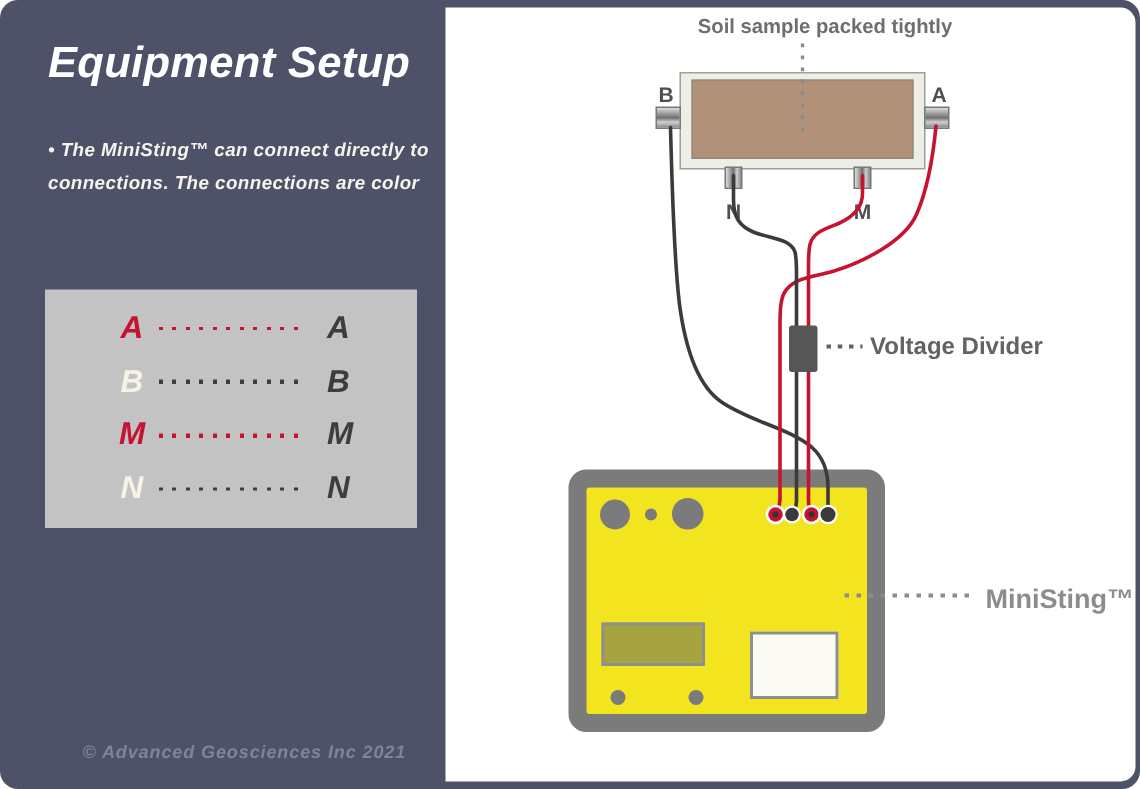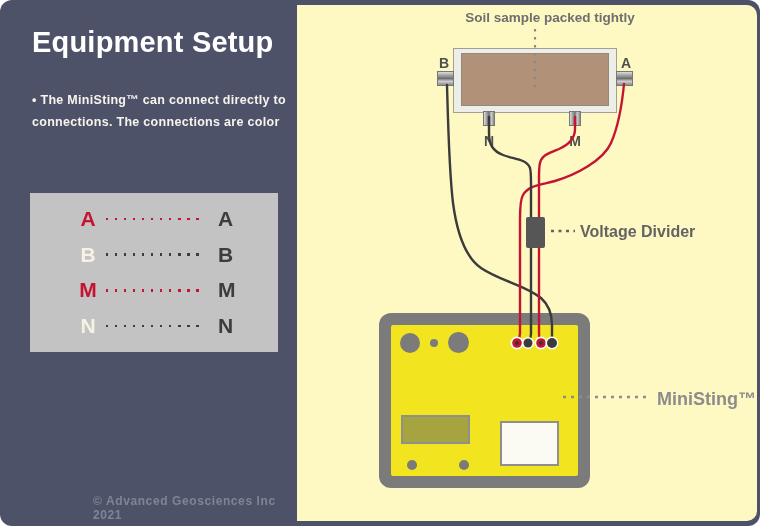--- a/index.html
+++ b/index.html
@@ -1,36 +1,36 @@
 <!DOCTYPE html>
 <html style="--bg-slate: #4d5268; --accent-red: #c41431; --wire-dark: #3b3b3b; --legend-bg: #c3c3c3; --legend-dark: #3d3d3d; --legend-light: #f6f2e6; --soil-brown: #b19279; --box-frame: #eeeee8; --device-frame: #7b7b7b; --device-yellow: #f2e41e; --lcd-olive: #a6a440; --label-gray: #636363; --ministing-label-gray: #8c8c8c; --block-gray: #565656; --copyright-gray: #7f8497; --leader-gray: #8a8a8a;"><head>
 <meta charset="utf-8">
 <style>
   html,body{margin:0;padding:0;background:#ffffff;font-family:"Liberation Sans",sans-serif;}
   .frame{position:relative;width:760px;height:526px;background:var(--bg-slate);border-radius:12px;overflow:hidden;}
 
   
-  .sidebar{position:absolute;left:0;top:0;width:297px;height:526px;}
+  .sidebar{position:absolute;left:0;top:0;width:297px;height:526px;font-style:italic;}
   .title{position:absolute;left:32px;top:26px;margin:0;font-size:29px;font-weight:bold;color:#ffffff;letter-spacing:.2px;}
   .para{position:absolute;left:32px;top:89px;width:256px;font-size:12.5px;font-weight:bold;color:#f7f4ee;letter-spacing:.3px;}
   .para div{line-height:22px;white-space:nowrap;}
   .legend{position:absolute;left:30px;top:193px;width:248px;height:159px;background:var(--legend-bg);
           display:flex;flex-direction:column;justify-content:space-around;padding:8px 0;box-sizing:border-box;}
   .legend-row{display:flex;align-items:center;padding-left:44px;}
   .l-left{width:28px;text-align:center;font-size:21px;font-weight:bold;}
   .l-dots{width:96px;height:2.5px;margin-left:4px;}
   .l-right{margin-left:16px;font-size:21px;font-weight:bold;color:var(--legend-dark);}
   .legend-row.red .l-left{color:var(--accent-red);}
   .legend-row.red .l-dots{background-image:repeating-linear-gradient(90deg,var(--accent-red) 0 2.5px,transparent 2.5px 9px);}
   .legend-row.light .l-left{color:var(--legend-light);}
   .legend-row.light .l-dots{background-image:repeating-linear-gradient(90deg,var(--legend-dark) 0 2.5px,transparent 2.5px 9px);}
-  .copyright{position:absolute;left:55px;top:494px;font-size:12px;font-weight:bold;color:var(--copyright-gray);letter-spacing:.6px;margin-left:38px;}
+  .copyright{position:absolute;left:55px;top:494px;font-size:12px;font-weight:bold;color:var(--copyright-gray);letter-spacing:.6px;}
 
   
-  .panel{position:absolute;left:297px;top:5px;width:460px;height:516px;background:#fef9c3;border-radius:0 10px 10px 0;}
+  .panel{position:absolute;left:297px;top:5px;width:460px;height:516px;background:#ffffff;border-radius:0 10px 10px 0;}
   .soil-label{position:absolute;left:153px;top:5px;width:200px;text-align:center;font-size:13.5px;font-weight:bold;color:#6e6e6e;}
   .soil-box{position:absolute;left:156px;top:43px;width:164px;height:65px;background:var(--box-frame);border:1px solid #a0a096;box-sizing:border-box;}
   .soil-inner{position:absolute;left:7px;right:7px;top:4px;bottom:6px;background:var(--soil-brown);border:1px solid #93887c;}
   .stub-h{position:absolute;width:17px;height:15px;background:linear-gradient(#dcdcdc 0%,#9a9a9a 30%,#6f6f6f 50%,#cfcfcf 72%,#8a8a8a 100%);border:1px solid #777;box-sizing:border-box;}
   .stub-v{position:absolute;width:12px;height:15px;background:linear-gradient(90deg,#dcdcdc 0%,#9a9a9a 30%,#6f6f6f 50%,#cfcfcf 72%,#8a8a8a 100%);border:1px solid #777;box-sizing:border-box;}
   .stub-b{left:140px;top:66px;}
   .stub-a{left:319px;top:66px;}
   .stub-n{left:186px;top:106px;}
   .stub-m{left:272px;top:106px;}
   .elec-label{position:absolute;width:16px;text-align:center;font-size:14px;font-weight:bold;color:#4f4f4f;}

